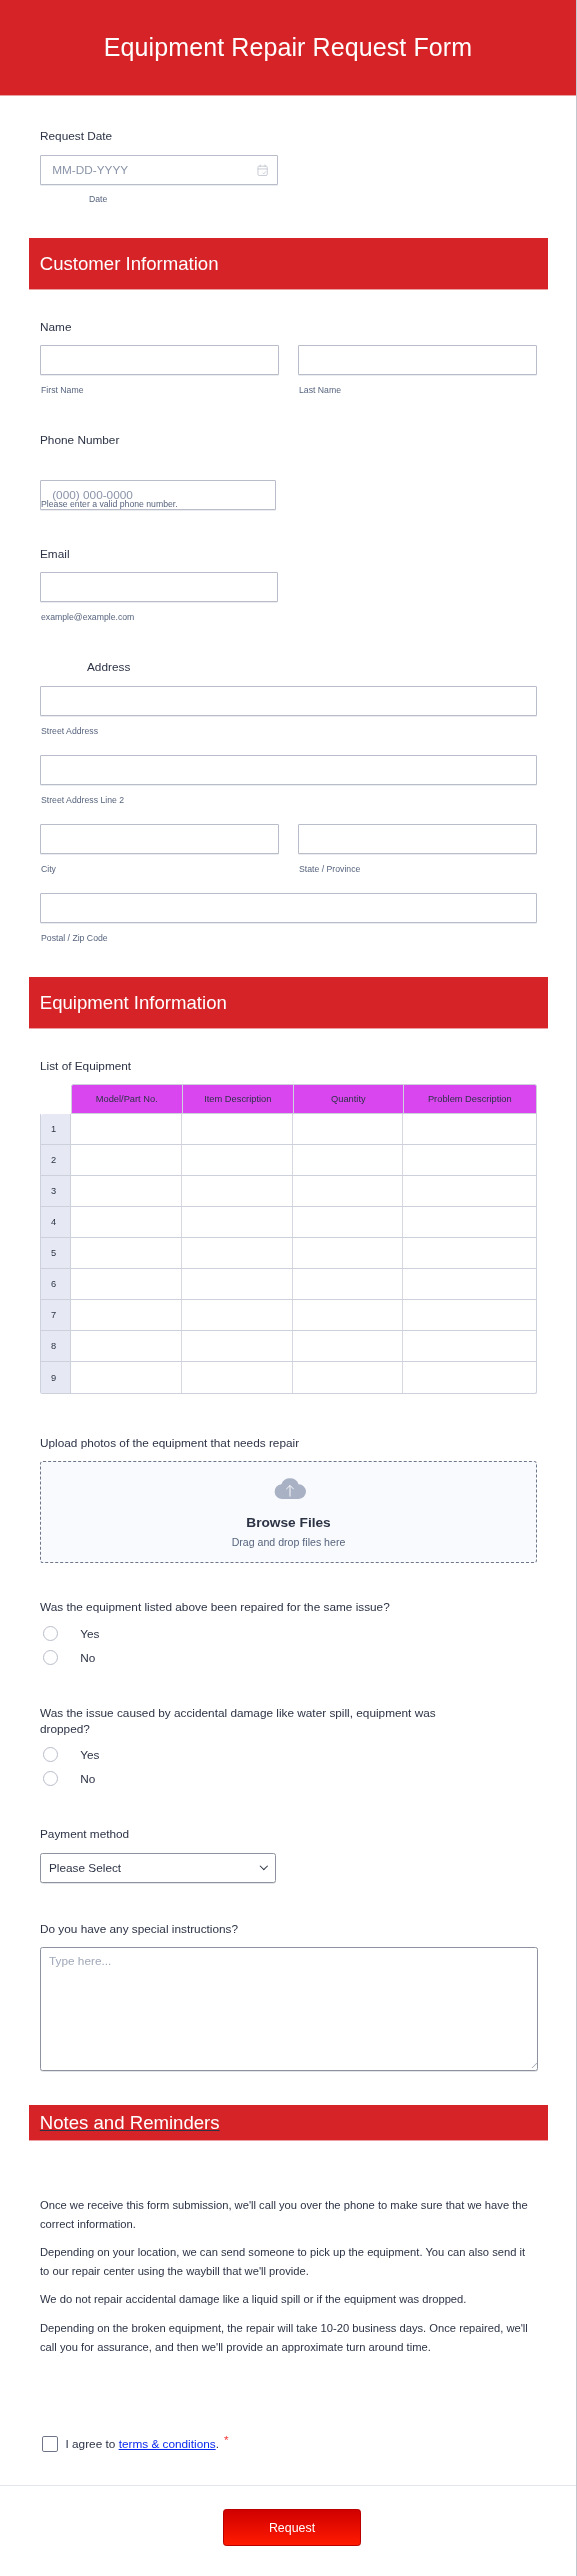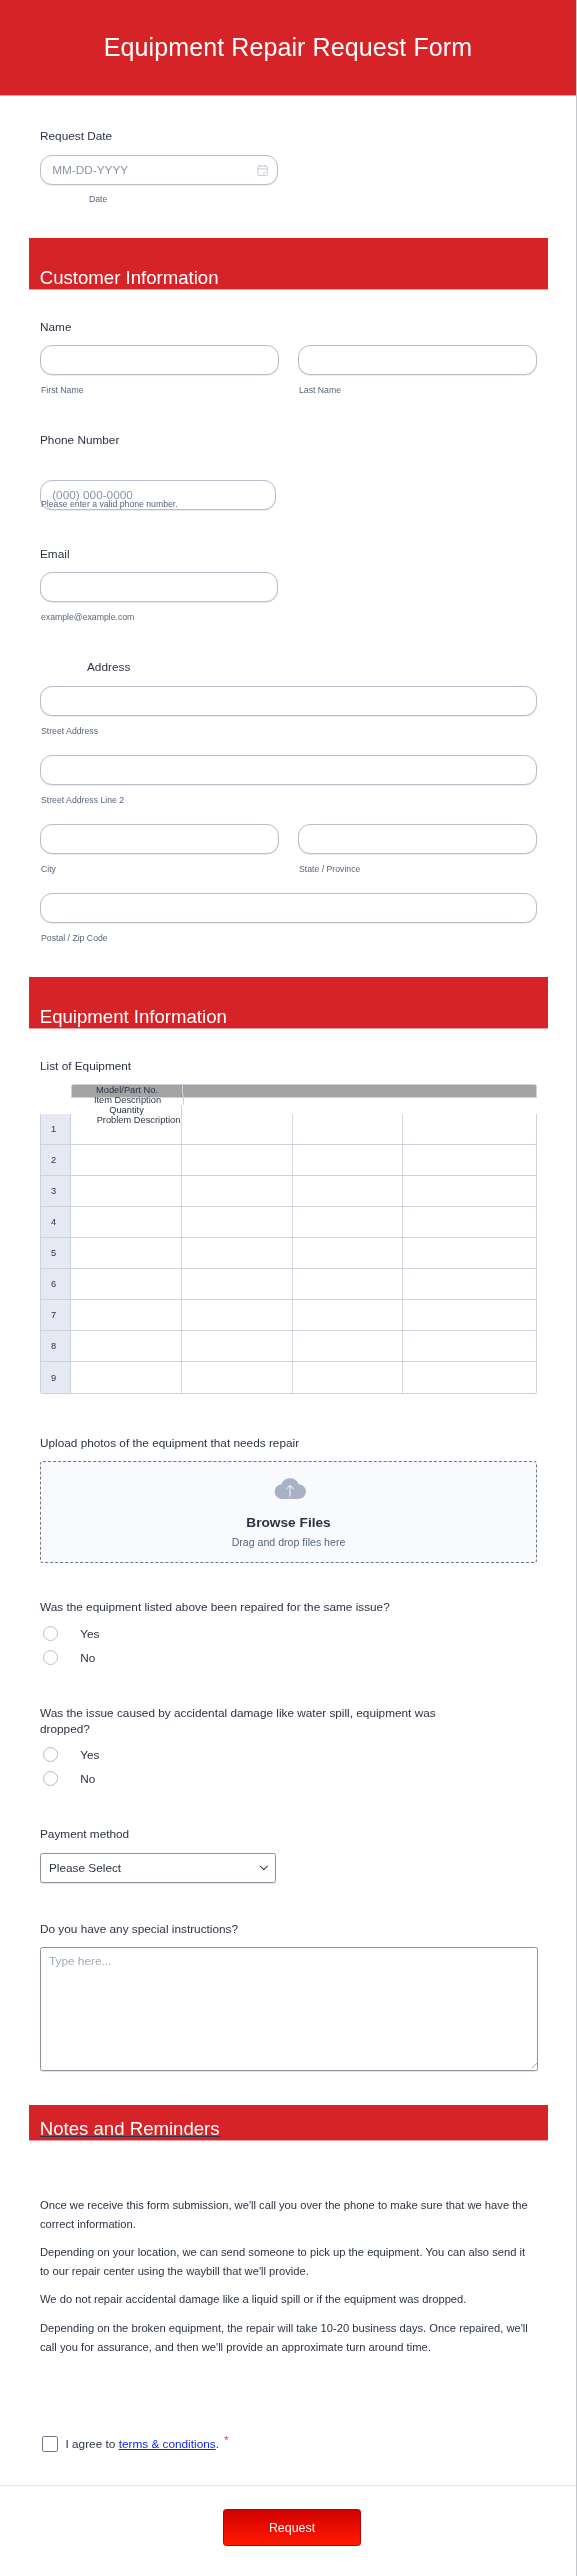--- a/index.html
+++ b/index.html
@@ -6,28 +6,28 @@
   html, body { width: 577px; background: #ffffff; }
   body { font-family: "Liberation Sans", "DejaVu Sans", sans-serif; color: #2c3345; position: relative; height: 2576px; overflow: hidden; }
   .page { position: relative; width: 577px; height: 2576px; border-right: 1.2px solid #c3c6cc; }
   .abs { position: absolute; }
 
   .header { left: 0; top: 0; width: 576px; height: 96px; background: #d62327; display: flex; align-items: center; justify-content: center; border-bottom: 0.6px solid #e8a0a2; }
   .header h1 { color: #fff; font-size: 25px; font-weight: 500; letter-spacing: 0.1px; }
 
   .label { font-size: 11.8px; color: #2c3345; font-weight: 500; }
   .sublabel { font-size: 8.7px; color: #57647e; }
-  .input { border: 0.6px solid #b8bdc9; border-radius: 12px; background: #fff; height: 30px; box-shadow: 0 0.6px 0 #d7dae0; padding-left: 25px; }
+  .input { border: 0.6px solid #b8bdc9; border-radius: 1px; background: #fff; height: 30px; box-shadow: 0 0.6px 0 #d7dae0; padding-left: 25px; }
   .ph { color: #8a94a8; font-size: 11.8px; position: absolute; left: 11.2px; top: 7.4px; }
 
-  .section-bar { left: 28.6px; width: 519px; background: #d62327; border-bottom: 1.2px solid #ec9ea1; display: flex; align-items: flex-end; padding-left: 11.2px; }
+  .section-bar { left: 28.6px; width: 519px; background: #d62327; border-bottom: 1.2px solid #ec9ea1; display: flex; align-items: center; padding-left: 11.2px; }
   .section-bar span { color: #fff; font-size: 18.6px; font-weight: 500; }
 
   
-  .tbl-head { top: 1084px; left: 71px; width: 466px; height: 14px; background: #a3a3a3; border: 0.6px solid #cdd1dc; border-bottom: 1.2px solid #cdd1dc; border-radius: 2.5px 2.5px 0 0; display: flex; flex-direction: column; }
+  .tbl-head { top: 1084px; left: 71px; width: 466px; height: 30px; background: #d946ef; border: 0.6px solid #cdd1dc; border-bottom: 1.2px solid #cdd1dc; border-radius: 2.5px 2.5px 0 0; display: flex; }
   .tbl-head div { display: flex; align-items: center; justify-content: center; font-size: 9.3px; color: #2c3345; border-right: 0.6px solid #cdd1dc; }
   .tbl-head div:last-child { border-right: none; }
   .tbl-body { top: 1114px; left: 40px; width: 497px; border: 0.6px solid #cdd1dc; border-top: none; border-radius: 0 0 2.5px 2.5px; }
   .tbl-row { display: flex; height: 31px; border-bottom: 0.6px solid #cdd1dc; }
   .tbl-row:last-child { border-bottom: none; }
   .tbl-row .num { width: 30px; background: #e6e9f3; border-right: 0.6px solid #cdd1dc; display: flex; align-items: center; padding-left: 10px; font-size: 9.3px; color: #2c3345; }
   .tbl-row .cell { border-right: 0.6px solid #d5d8e0; }
   .tbl-row .cell:last-child { border-right: none; }
   .tbl-row:first-child .num { border-top-left-radius: 2.5px; }
 

